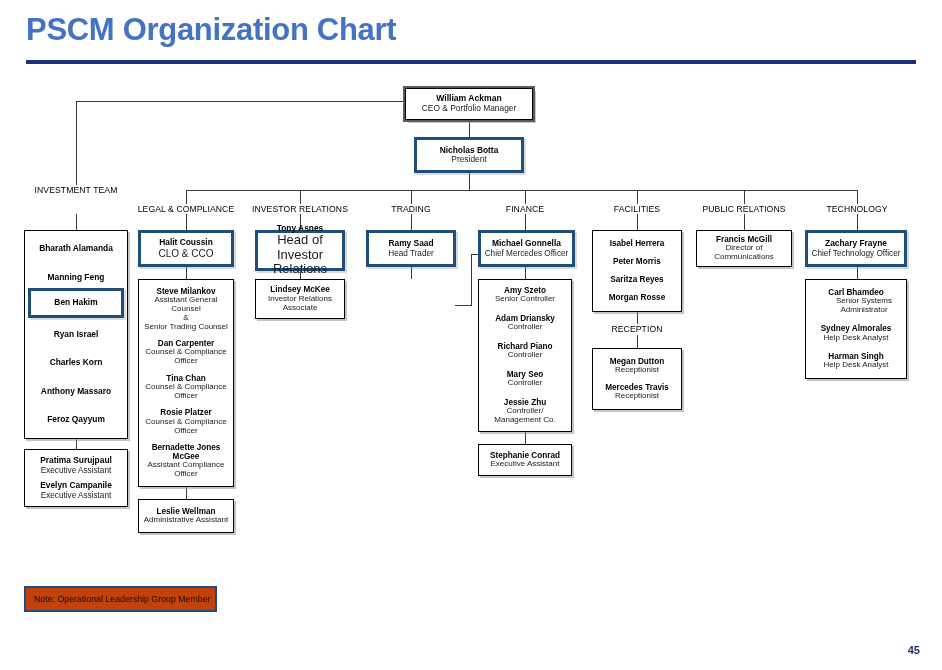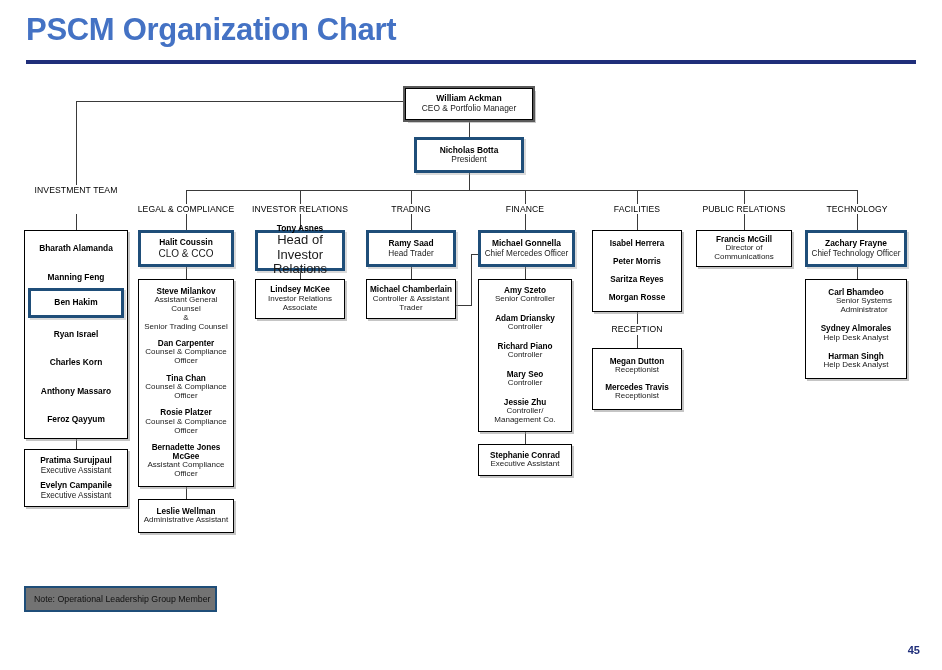--- a/index.html
+++ b/index.html
@@ -45,21 +45,21 @@
         text-align:center;letter-spacing:.1px;}
 
   
   .ln{position:absolute;background:#3a3a3a;}
   .lnv{width:1px;}
   .lnh{height:1px;}
 
   
   .note{
     position:absolute;left:24px;top:586px;width:193px;height:26px;
-    border:2px solid #1F4E79;background:#737373;
+    border:2px solid #1F4E79;background:#c2410c;
     display:flex;align-items:center;justify-content:flex-start;
     font-size:8.8px;color:#111;padding-left:8px;box-sizing:border-box;
   }
   .pageno{position:absolute;right:22px;bottom:14px;font-size:11px;color:#1F2E7A;font-weight:bold;}
 </style>
 </head>
 <body>
 
 <div id="slide">
 
@@ -215,25 +215,20 @@
     <div class="nm" style="font-size:8.2px;">Lindsey McKee</div>
     <div class="ti" style="font-size:8px;white-space:pre-line;">Investor Relations
 Associate</div>
   </div>
 
   <div class="box hl" style="left:366px;top:230px;width:90px;height:37px;">
     <div class="nm" style="font-size:8.4px;">Ramy Saad</div>
     <div class="ti" style="font-size:8.2px;">Head Trader</div>
   </div>
 
-  <div class="box plain" style="left:366px;top:279px;width:90px;height:40px;">
-    <div class="nm" style="font-size:8.2px;">Michael Chamberlain</div>
-    <div class="ti" style="font-size:8px;white-space:pre-line;">Controller &amp; Assistant
-Trader</div>
-  </div>
 
   <div class="box hl" style="left:478px;top:230px;width:97px;height:37px;">
     <div class="nm" style="font-size:8.4px;">Michael Gonnella</div>
     <div class="ti" style="font-size:8.2px;">Chief Mercedes Officer</div>
   </div>
 
   <div class="box plain" style="left:478px;top:279px;width:94px;height:153px;justify-content:space-around;padding:1px 2px;">
     <div class="person">
       <div class="nm" style="font-size:8.2px;">Amy Szeto</div>
       <div class="ti" style="font-size:8px;white-space:pre-line;">Senior Controller</div>

